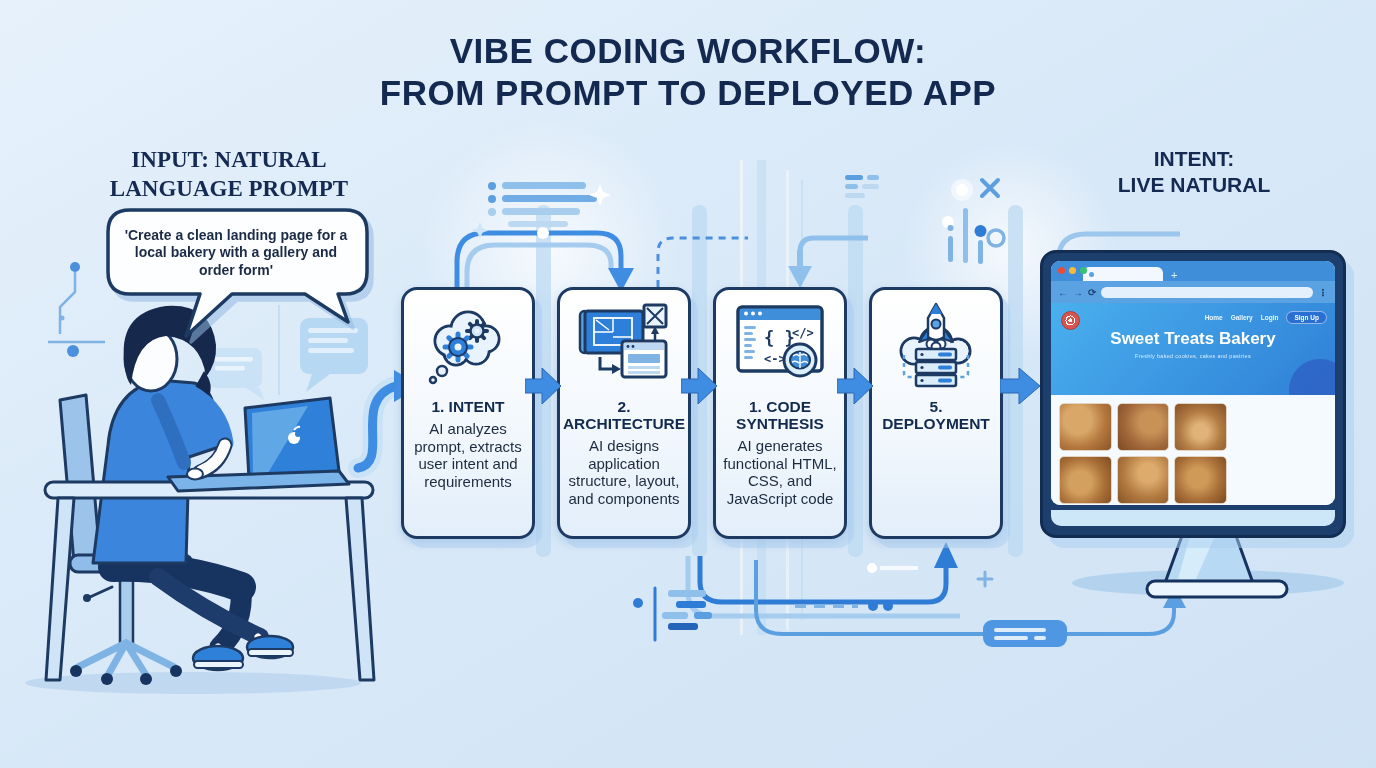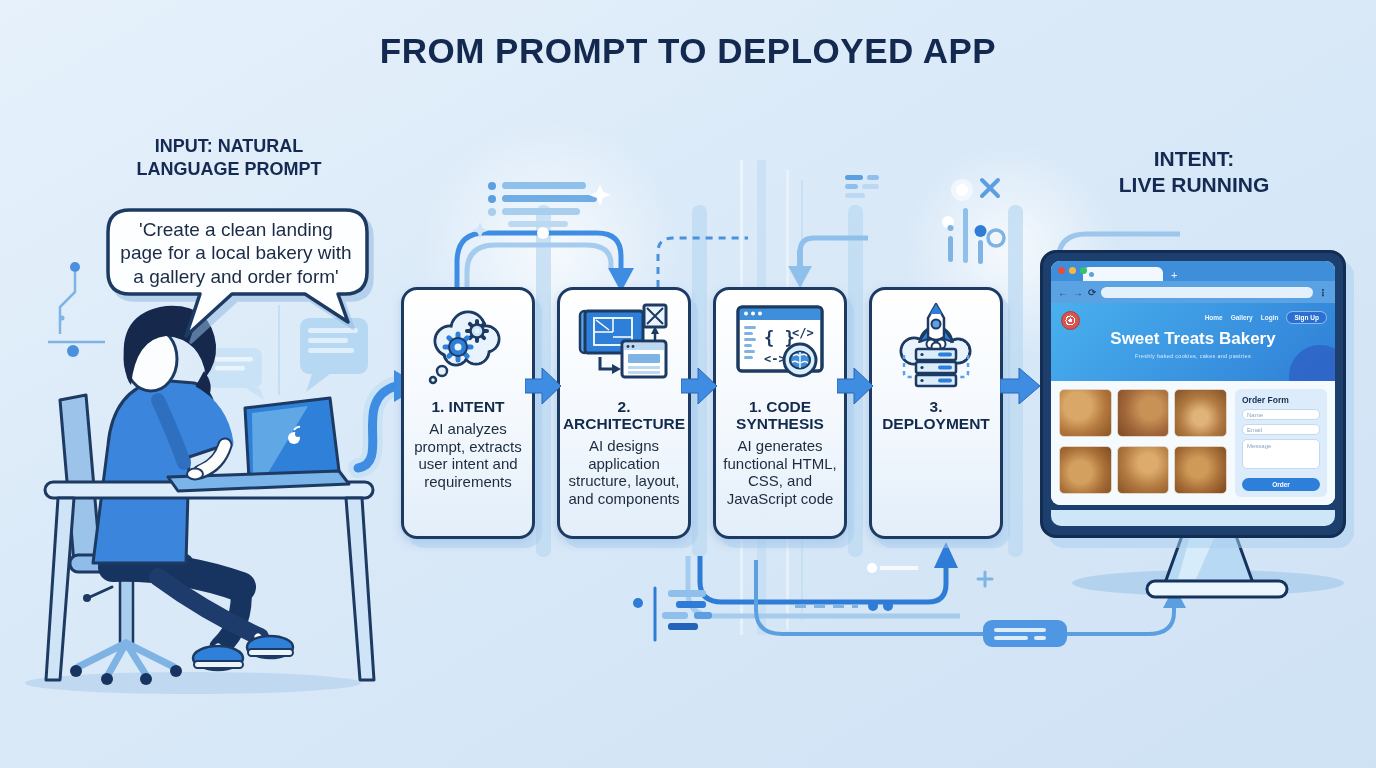--- a/index.html
+++ b/index.html
@@ -4,27 +4,27 @@
 <style>
   html,body{margin:0;padding:0;}
   body{font-family:"Liberation Sans","DejaVu Sans",sans-serif;}
   #canvas{position:relative;width:1376px;height:768px;overflow:hidden;
     background:linear-gradient(150deg,#e6f1fb 0%,#d9e9f8 45%,#cfe2f4 100%);}
   .glow{position:absolute;border-radius:50%;background:radial-gradient(circle,rgba(255,255,255,.75),rgba(255,255,255,0) 70%);}
   
   .main-title{position:absolute;left:0;top:30px;width:100%;text-align:center;z-index:2;
     color:#14294f;font-weight:800;font-size:35px;line-height:1.2;letter-spacing:.5px;}
   .side-heading{position:absolute;z-index:2;text-align:center;color:#142a52;font-weight:800;line-height:1.25;}
-  #input-heading{left:64px;top:135px;width:330px;font-size:18px;}
+  #input-heading{left:64px;top:146px;width:330px;font-size:23px;font-family:Liberation Serif, serif;}
   #output-heading{left:1056px;top:146px;width:276px;font-size:21px;}
   
   #bubble-wrap{position:absolute;left:100px;top:200px;width:280px;height:140px;z-index:3;}
   #bubble-wrap svg{filter:drop-shadow(5px 6px 0 rgba(147,186,226,.55));}
   #bubble-text{position:absolute;left:16px;top:16px;width:240px;height:74px;display:flex;align-items:center;justify-content:center;
-    text-align:center;font-size:19px;font-weight:400;color:#1b2b45;line-height:1.22;}
+    text-align:center;font-size:14px;font-weight:700;color:#1b2b45;line-height:1.22;}
   
   .card{position:absolute;top:287px;width:134px;height:252px;z-index:2;box-sizing:border-box;
     background:linear-gradient(180deg,#ffffff 0%,#f3f8fd 55%,#e2eefa 100%);
     border:3px solid #1d3a63;border-radius:16px;padding:6px 7px 8px;
     box-shadow:7px 9px 0 rgba(168,205,240,.45),0 4px 10px rgba(110,155,205,.35);
     display:flex;flex-direction:column;align-items:center;}
   .card-icon{height:100px;display:flex;align-items:center;justify-content:center;flex:none;}
   .card-title{font-size:15.5px;font-weight:800;color:#122a4d;text-align:center;margin-top:2px;line-height:1.1;}
   .card-desc{font-size:15px;font-weight:500;color:#1d2b3f;text-align:center;line-height:1.18;margin-top:5px;}
   .harrow{position:absolute;z-index:3;}
@@ -36,21 +36,21 @@
   #chin{height:16px;margin-top:5px;border-radius:0 0 10px 10px;background:#cde6f8;}
   #browser-topbar{height:20px;background:#3f8ed9;display:flex;align-items:flex-end;position:relative;flex:none;}
   .tl-dots{position:absolute;left:7px;top:6px;display:flex;gap:4px;}
   .tl-dots i{width:7px;height:7px;border-radius:50%;display:block;}
   .tab{margin-left:32px;width:74px;height:14px;background:#f2f8fd;border-radius:6px 6px 0 0;display:flex;align-items:center;padding-left:6px;}
   .tab i{width:5px;height:5px;border-radius:50%;background:#5aa2e2;display:block;}
   .newtab{color:#eaf4fd;font-size:11px;line-height:11px;margin-left:8px;}
   #browser-toolbar{height:22px;background:#5aa2e2;display:flex;align-items:center;padding:0 7px;gap:5px;flex:none;}
   #browser-toolbar .nav-glyph{color:#1c3f6e;font-size:10px;font-weight:700;}
   #urlbar{flex:1;height:11px;background:#e4f0fb;border-radius:6px;}
-  #hero{height:78px;background:linear-gradient(135deg,#49b0ee,#2f7fd6);position:relative;flex:none;overflow:hidden;padding-left:24px;}
+  #hero{height:92px;background:linear-gradient(135deg,#49b0ee,#2f7fd6);position:relative;flex:none;overflow:hidden;padding-left:24px;}
   #logo-badge{position:absolute;left:10px;top:8px;width:17px;height:17px;border-radius:50%;
     background:radial-gradient(circle at 50% 50%,#ffffff 0 2px,#d9534f 2px 4px,#ffffff 4px 5px,#d9534f 5px);border:1.5px solid #b03c33;}
   #hero-nav{position:absolute;right:8px;top:8px;display:flex;align-items:center;gap:8px;}
   #hero-nav .nav-link{color:#eaf6ff;font-size:6.5px;font-weight:700;}
   #signup-pill{background:#2a6fd2;border:1px solid rgba(255,255,255,.5);color:#fff;font-size:6.5px;font-weight:700;
     padding:2px 7px;border-radius:8px;}
   #hero-title{position:absolute;left:0;top:26px;width:100%;text-align:center;color:#fff;font-size:17px;font-weight:800;}
   #hero-tagline{position:absolute;left:0;top:50px;width:100%;text-align:center;color:#d8edff;font-size:5.5px;letter-spacing:.3px;}
   #hero-corner{position:absolute;right:-16px;bottom:-26px;width:62px;height:62px;border-radius:50%;background:#2e63c6;opacity:.85;}
   #page-body{flex:1;display:flex;gap:8px;padding:8px;background:#f5faff;}
@@ -176,31 +176,32 @@
     <polygon points="246,388 260,388 264,400" fill="#cae2f6"></polygon>
     <rect x="215" y="357" width="38" height="4.5" rx="2" fill="#eaf4fd"></rect>
     <rect x="215" y="366" width="30" height="4.5" rx="2" fill="#eaf4fd"></rect>
 
     <path d="M358,468 C392,462 350,400 396,386" stroke="#c9e2f6" stroke-width="20" fill="none" stroke-linecap="round"></path>
     <path d="M358,468 C392,462 350,400 396,386" stroke="#3e8de2" stroke-width="9" fill="none" stroke-linecap="round"></path>
     <polygon points="394,370 394,402 421,386" fill="#3e8de2"></polygon>
   </svg>
 
   <div class="main-title">
+    <div>VIBE CODING WORKFLOW:</div>
     <div>FROM PROMPT TO DEPLOYED APP</div>
   </div>
 
   <div class="side-heading" id="input-heading">
     <div>INPUT: NATURAL</div>
     <div>LANGUAGE PROMPT</div>
   </div>
 
   <div class="side-heading" id="output-heading">
     <div>INTENT:</div>
-    <div>LIVE RUNNING</div>
+    <div>LIVE NATURAL</div>
   </div>
 
   <div id="bubble-wrap">
     <svg width="280" height="140" viewBox="0 0 280 140">
       <path d="M30,10 H245 Q267,10 267,32 V72 Q267,94 245,94 H238 L248,122 L205,94 H132 L86,136 L100,94 H30 Q8,94 8,72 V32 Q8,10 30,10 Z" fill="#fdfeff" stroke="#1d3a63" stroke-width="3.5" stroke-linejoin="round"></path>
     </svg>
     <div id="bubble-text">'Create a clean landing page for a local bakery with a gallery and order form'</div>
   </div>
 
   <svg class="abs" style="left:8px;top:295px;z-index:2;" width="380" height="400" viewBox="0 0 380 400">
@@ -384,21 +385,21 @@
           <circle cx="36" cy="68.5" r="1.6" fill="#1d3a63"></circle>
             <rect x="52" y="66.5" width="14" height="4" rx="2" fill="#2e7fd9"></rect>
           <rect x="30" y="76" width="40" height="11" rx="2" fill="#dbecfa" stroke="#1d3a63" stroke-width="2.5"></rect>
           <circle cx="36" cy="81.5" r="1.6" fill="#1d3a63"></circle>
             <rect x="52" y="79.5" width="14" height="4" rx="2" fill="#2e7fd9"></rect>
         </g>
         <path d="M18,56 V74 Q18,78 22,78 H26" stroke="#5aa2e2" stroke-width="2.5" fill="none" stroke-dasharray="4 4"></path>
         <path d="M82,56 V74 Q82,78 78,78 H74" stroke="#5aa2e2" stroke-width="2.5" fill="none" stroke-dasharray="4 4"></path>
       </svg>
     </div>
-    <div class="card-title">3. DEPLOYMENT</div>
+    <div class="card-title">5. DEPLOYMENT</div>
   </div>
 
   <svg class="harrow" style="left:525px;top:366px;" width="38" height="40" viewBox="0 0 38 40">
     <polygon points="0,13 17,13 17,2 36,20 17,38 17,27 0,27" fill="#3e8de2" stroke="#2a67b5" stroke-width="1"></polygon>
     </svg>
   <svg class="harrow" style="left:681px;top:366px;" width="38" height="40" viewBox="0 0 38 40">
     <polygon points="0,13 17,13 17,2 36,20 17,38 17,27 0,27" fill="#3e8de2" stroke="#2a67b5" stroke-width="1"></polygon>
     </svg>
   <svg class="harrow" style="left:837px;top:366px;" width="38" height="40" viewBox="0 0 38 40">
     <polygon points="0,13 17,13 17,2 36,20 17,38 17,27 0,27" fill="#3e8de2" stroke="#2a67b5" stroke-width="1"></polygon>
@@ -448,25 +449,18 @@
       </div>
       <div id="page-body">
         <div id="gallery">
           <div class="thumb g1"></div>
           <div class="thumb g2"></div>
           <div class="thumb g3"></div>
           <div class="thumb g4"></div>
           <div class="thumb g5"></div>
           <div class="thumb g6"></div>
         </div>
-        <div id="order-panel">
-          <div id="order-title">Order Form</div>
-          <input class="mini-input" placeholder="Name" style="">
-          <input class="mini-input" placeholder="Email" style="">
-          <textarea class="mini-input" placeholder="Message" style=""></textarea>
-          <button id="order-btn">Order</button>
-        </div>
       </div>
     </div>
     <div id="chin"></div>
   </div>
 
 </div>
 
 </body></html>

